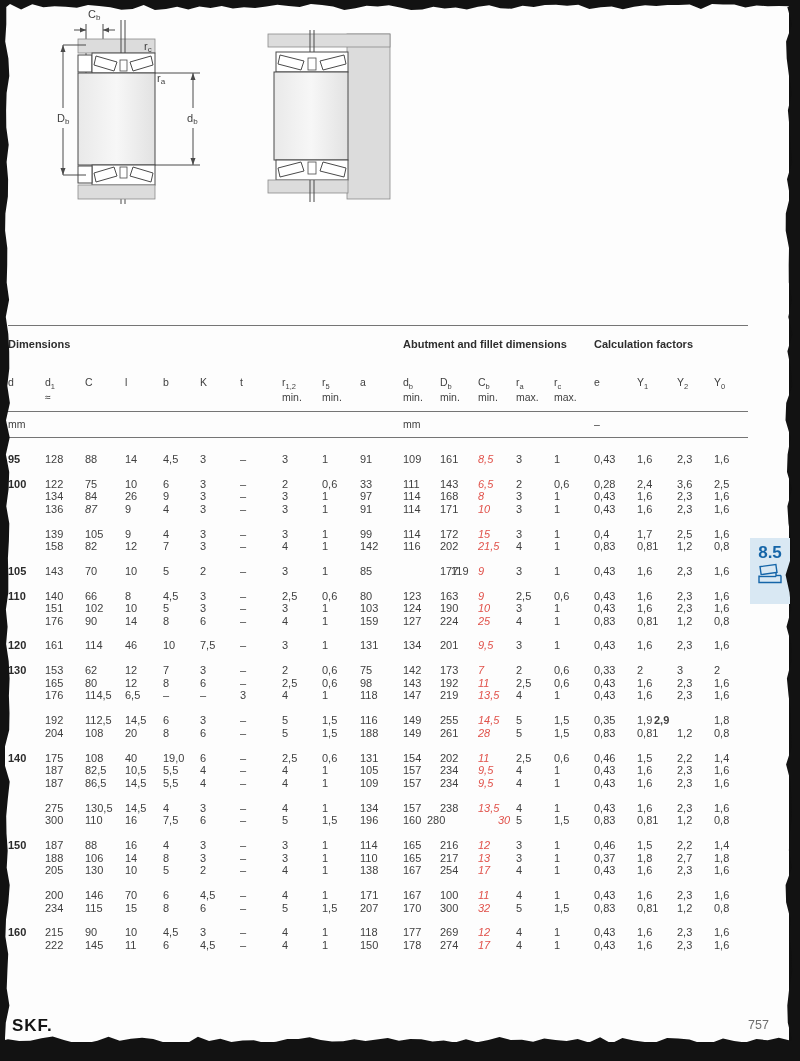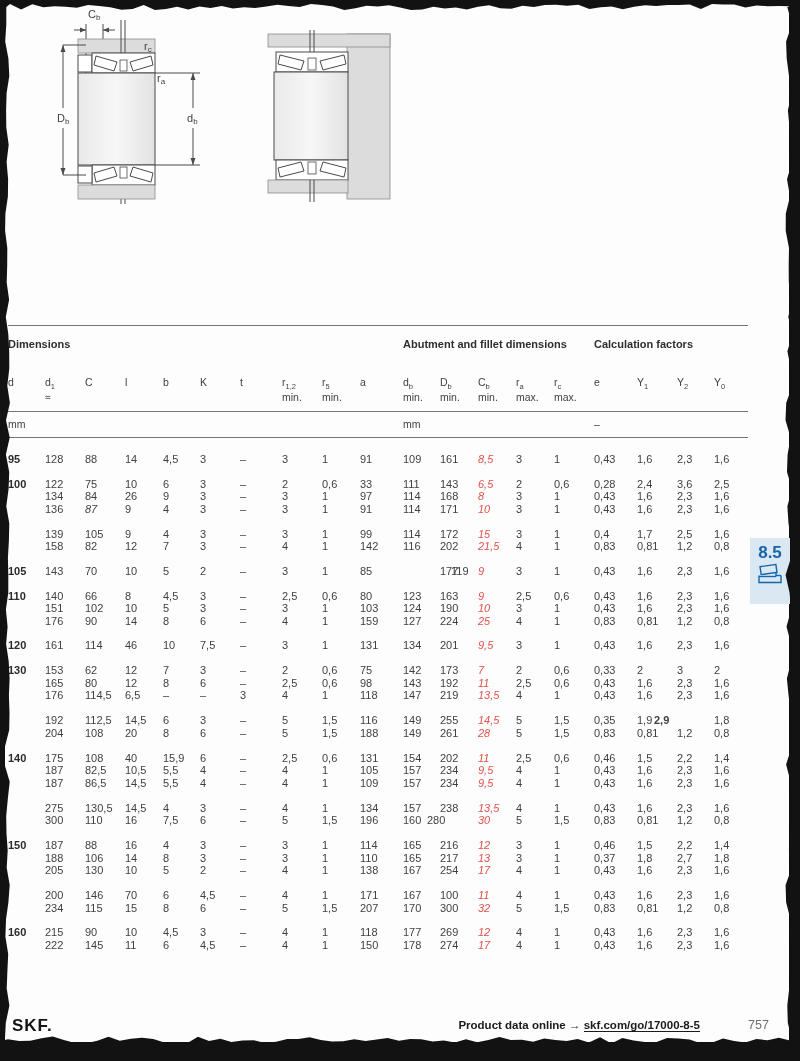--- a/index.html
+++ b/index.html
@@ -527,21 +527,21 @@
             </div>
           </div>
         </div>
         <div class="group">
           <div class="block">
             <div class="trow">
               <span class="cell dcell" style="left: 0px;">140</span>
               <span class="cell" style="left: 37px;">175</span>
               <span class="cell" style="left: 77px;">108</span>
               <span class="cell" style="left: 117px;">40</span>
-              <span class="cell" style="left: 155px;">15,9</span>
+              <span class="cell" style="left: 155px;">19,0</span>
               <span class="cell" style="left: 192px;">6</span>
               <span class="cell" style="left: 232px;">–</span>
               <span class="cell" style="left: 274px;">2,5</span>
               <span class="cell" style="left: 314px;">0,6</span>
               <span class="cell" style="left: 352px;">131</span>
               <span class="cell" style="left: 395px;">154</span>
               <span class="cell" style="left: 432px;">202</span>
               <span class="cell red" style="left: 470px;">11</span>
               <span class="cell" style="left: 508px;">2,5</span>
               <span class="cell" style="left: 546px;">0,6</span>
@@ -617,21 +617,21 @@
               <span class="cell" style="left: 77px;">110</span>
               <span class="cell" style="left: 117px;">16</span>
               <span class="cell" style="left: 155px;">7,5</span>
               <span class="cell" style="left: 192px;">6</span>
               <span class="cell" style="left: 232px;">–</span>
               <span class="cell" style="left: 274px;">5</span>
               <span class="cell" style="left: 314px;">1,5</span>
               <span class="cell" style="left: 352px;">196</span>
               <span class="cell" style="left: 395px;">160</span>
               <span class="cell" style="left: 419px;">280</span>
-              <span class="cell red" style="left: 470px;">30</span>
+              <span class="cell red" style="left: 490px;">30</span>
               <span class="cell" style="left: 508px;">5</span>
               <span class="cell" style="left: 546px;">1,5</span>
               <span class="cell" style="left: 586px;">0,83</span>
               <span class="cell" style="left: 629px;">0,81</span>
               <span class="cell" style="left: 669px;">1,2</span>
               <span class="cell" style="left: 706px;">0,8</span>
             </div>
           </div>
         </div>
         <div class="group">
@@ -796,22 +796,19 @@
         <rect x="3.5" y="3.5" width="16" height="8" transform="rotate(-8 11.5 7.5)"></rect>
         <path d="M2,13.5 V20.5 H24 V13.5"></path>
         <line x1="2" y1="14.5" x2="19" y2="14.5"></line>
         <line x1="19" y1="10.5" x2="19" y2="14.5"></line>
         <line x1="24" y1="13.5" x2="19" y2="13.5"></line>
       </g>
     </svg>
   </div>
 
   <div class="footer-brand">SKF.</div>
-  <div class="footer-link-row">
-    <span>Product data online</span>&nbsp;<span>→</span>&nbsp;<a>skf.com/go/17000-8-5</a>
-  </div>
   <div class="footer-page">757</div>
 
 </div>
 
 <svg class="torn" width="800" height="1061" viewBox="0 0 800 1061">
   <path id="tornPath" fill="#121212" fill-rule="evenodd" d="M0,0 H800 V1061 H0 Z M10.0,4.0 L 21.1,9.5 L 32.3,4.3 L 43.4,7.3 L 54.6,6.2 L 65.7,6.7 L 76.9,7.8 L 88.0,5.0 L 99.1,6.0 L 110.3,7.2 L 121.4,9.8 L 132.6,8.9 L 143.7,5.1 L 154.9,10.0 L 166.0,8.9 L 177.1,6.7 L 188.3,9.6 L 199.4,6.6 L 210.6,7.9 L 221.7,5.9 L 232.9,8.6 L 244.0,7.3 L 255.1,8.0 L 266.3,6.5 L 277.4,4.8 L 288.6,6.0 L 299.7,7.0 L 310.9,4.0 L 322.0,5.0 L 333.1,6.5 L 344.3,9.9 L 355.4,8.3 L 366.6,5.7 L 377.7,6.5 L 388.9,5.2 L 400.0,7.5 L 411.1,9.9 L 422.3,9.5 L 433.4,6.8 L 444.6,8.6 L 455.7,7.6 L 466.9,9.6 L 478.0,6.7 L 489.1,5.3 L 500.3,8.2 L 511.4,8.8 L 522.6,5.7 L 533.7,7.1 L 544.9,4.9 L 556.0,4.7 L 567.1,5.8 L 578.3,4.7 L 589.4,8.9 L 600.6,7.3 L 611.7,6.4 L 622.9,9.2 L 634.0,6.8 L 645.1,5.3 L 656.3,5.9 L 667.4,5.0 L 678.6,5.0 L 689.7,4.5 L 700.9,8.9 L 712.0,4.1 L 723.1,4.5 L 734.3,4.5 L 745.4,7.6 L 756.6,5.4 L 767.7,6.3 L 778.9,6.0 L 790.0,6.2 L 787.3,7.0 L 792.0,24.2 L 786.1,41.4 L 786.7,58.6 L 789.0,75.9 L 791.8,93.1 L 787.9,110.3 L 789.5,127.5 L 790.5,144.7 L 792.1,161.9 L 787.0,179.2 L 790.0,196.4 L 785.8,213.6 L 785.7,230.8 L 789.0,248.0 L 788.7,265.3 L 788.8,282.5 L 791.9,299.7 L 788.3,316.9 L 792.5,334.1 L 787.4,351.3 L 790.8,368.6 L 792.3,385.8 L 786.2,403.0 L 785.5,420.2 L 790.6,437.4 L 787.6,454.6 L 787.0,471.9 L 792.0,489.1 L 787.4,506.3 L 788.5,523.5 L 791.2,540.7 L 790.9,557.9 L 785.6,575.1 L 789.5,592.4 L 791.2,609.6 L 786.5,626.8 L 791.2,644.0 L 791.3,661.2 L 786.9,678.5 L 788.6,695.7 L 790.9,712.9 L 790.9,730.1 L 791.6,747.3 L 786.1,764.5 L 790.6,781.8 L 791.3,799.0 L 792.0,816.2 L 789.7,833.4 L 788.9,850.6 L 791.8,867.8 L 785.6,885.0 L 786.1,902.3 L 790.5,919.5 L 789.2,936.7 L 791.7,953.9 L 792.1,971.1 L 789.2,988.4 L 787.3,1005.6 L 787.8,1022.8 L 791.9,1040.0 L 790.0,1040.6 L 778.8,1037.7 L 767.7,1040.2 L 756.5,1039.1 L 745.3,1042.6 L 734.1,1041.0 L 723.0,1038.4 L 711.8,1042.7 L 700.6,1043.3 L 689.5,1039.5 L 678.3,1038.4 L 667.1,1038.0 L 655.9,1042.2 L 644.8,1042.1 L 633.6,1040.6 L 622.4,1038.1 L 611.3,1043.4 L 600.1,1037.3 L 588.9,1042.6 L 577.7,1039.0 L 566.6,1040.9 L 555.4,1039.9 L 544.2,1038.5 L 533.1,1041.7 L 521.9,1039.8 L 510.7,1040.0 L 499.5,1037.0 L 488.4,1040.0 L 477.2,1042.3 L 466.0,1039.3 L 454.9,1042.4 L 443.7,1040.4 L 432.5,1041.6 L 421.3,1039.3 L 410.2,1038.9 L 399.0,1040.7 L 387.8,1038.1 L 376.7,1039.4 L 365.5,1040.9 L 354.3,1039.3 L 343.1,1041.2 L 332.0,1041.4 L 320.8,1039.9 L 309.6,1037.3 L 298.5,1039.0 L 287.3,1038.9 L 276.1,1041.7 L 264.9,1043.1 L 253.8,1040.3 L 242.6,1040.6 L 231.4,1041.9 L 220.3,1038.7 L 209.1,1041.1 L 197.9,1036.8 L 186.7,1043.4 L 175.6,1043.2 L 164.4,1042.5 L 153.2,1039.0 L 142.1,1037.8 L 130.9,1038.8 L 119.7,1040.8 L 108.5,1036.7 L 97.4,1040.7 L 86.2,1043.3 L 75.0,1042.9 L 63.9,1039.9 L 52.7,1036.6 L 41.5,1038.3 L 30.3,1040.8 L 19.2,1040.9 L 8.0,1039.3 L 4.9,1040.0 L 5.8,1022.8 L 9.4,1005.6 L 6.7,988.4 L 7.4,971.1 L 8.2,953.9 L 5.4,936.7 L 6.0,919.5 L 8.4,902.3 L 9.7,885.0 L 6.7,867.8 L 7.7,850.6 L 6.5,833.4 L 6.2,816.2 L 7.8,799.0 L 9.7,781.8 L 4.6,764.5 L 4.8,747.3 L 9.2,730.1 L 9.5,712.9 L 8.9,695.7 L 9.6,678.5 L 8.7,661.2 L 6.1,644.0 L 7.6,626.8 L 5.9,609.6 L 8.3,592.4 L 8.3,575.1 L 7.9,557.9 L 8.9,540.7 L 9.3,523.5 L 6.3,506.3 L 8.6,489.1 L 9.2,471.9 L 5.9,454.6 L 9.7,437.4 L 6.0,420.2 L 9.9,403.0 L 7.3,385.8 L 9.3,368.5 L 9.2,351.3 L 8.3,334.1 L 5.8,316.9 L 9.1,299.7 L 6.7,282.5 L 7.2,265.3 L 7.3,248.0 L 5.1,230.8 L 5.4,213.6 L 7.9,196.4 L 8.1,179.2 L 6.6,162.0 L 8.7,144.7 L 6.3,127.5 L 6.1,110.3 L 6.6,93.1 L 9.3,75.9 L 8.4,58.6 L 5.2,41.4 L 6.3,24.2 L 6.3,7.0 Z"></path>
 </svg>
 
 </body></html>

